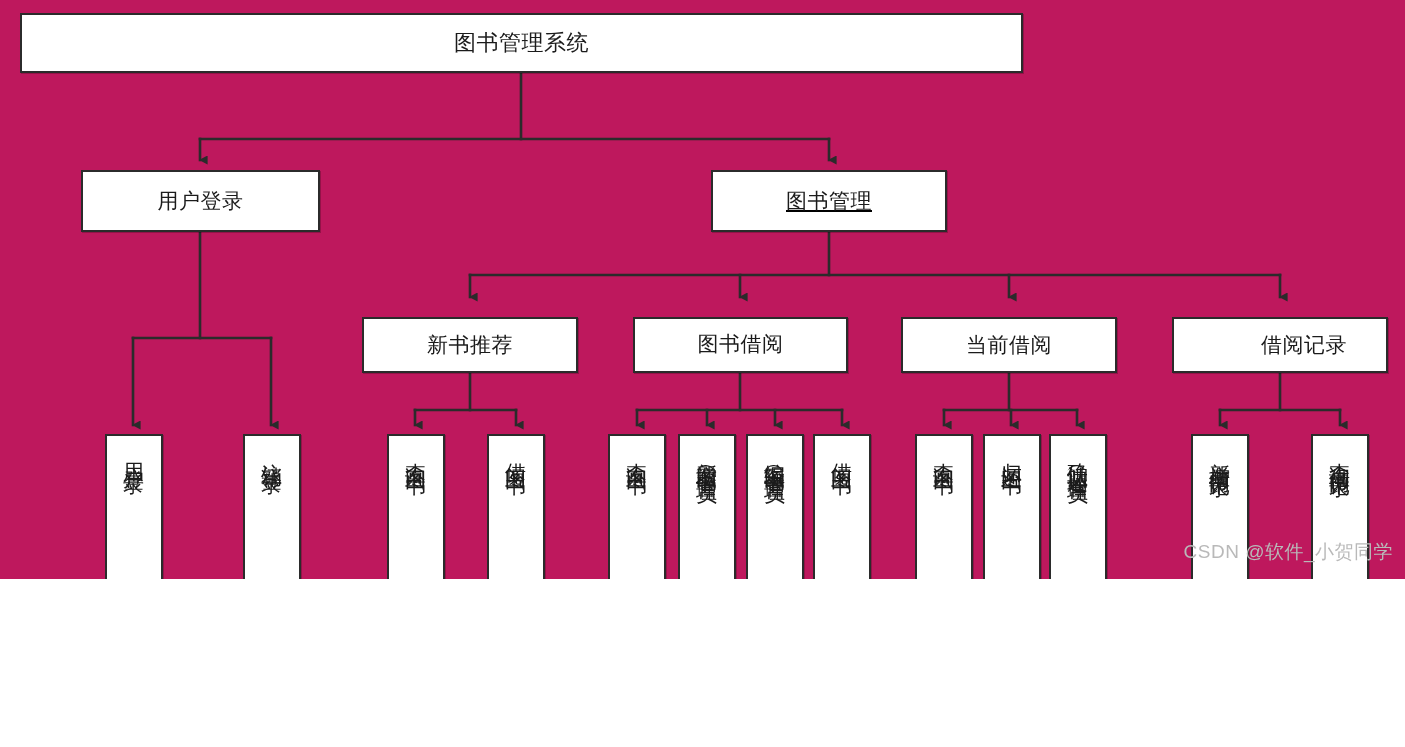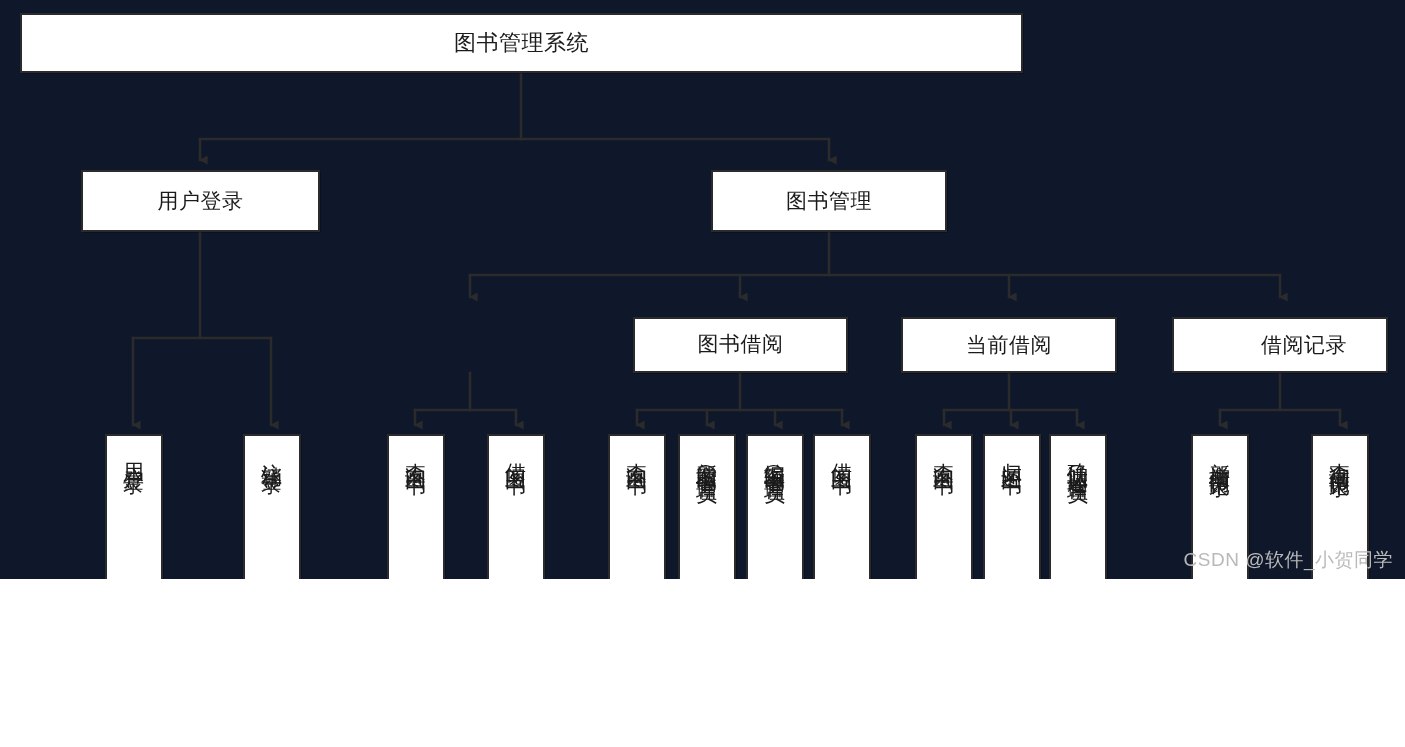--- a/index.html
+++ b/index.html
@@ -8,21 +8,21 @@
     padding: 0;
     background: #ffffff;
   }
   body {
     font-family: "Liberation Sans", "DejaVu Sans", sans-serif;
   }
   #diagram-root {
     position: relative;
     width: 1405px;
     height: 579px;
-    background: #0f172a;
+    background: #be185d;
     overflow: hidden;
   }
   #edges-layer {
     position: absolute;
     left: 0;
     top: 0;
     width: 1405px;
     height: 747px;
     pointer-events: none;
   }
@@ -60,21 +60,21 @@
     letter-spacing: 4px;
     line-height: 1.0;
     text-align: left;
   }
   .node.leaf.tall-text .node-label {
     letter-spacing: 3px;
   }
   #watermark {
     position: absolute;
     right: 12px;
-    bottom: 6px;
+    bottom: 14px;
     font-size: 19px;
     color: #b9b9b9;
     letter-spacing: 0.5px;
     white-space: nowrap;
     user-select: none;
   }
 </style>
 </head>
 <body>
 
@@ -130,24 +130,27 @@
     </g>
   </svg>
 
   <div class="node root" style="left:20px; top:13px; width:1003px; height:60px;">
     <span class="node-label">图书管理系统</span>
   </div>
 
   <div class="node level2" style="left:81px; top:170px; width:239px; height:62px;">
     <span class="node-label">用户登录</span>
   </div>
-  <div class="node level2" style="left:711px; top:170px; width:236px; height:62px;">
+  <div class="node level2" style="left:711px; top:170px; width:236px; height:62px;text-decoration:underline;">
     <span class="node-label">图书管理</span>
   </div>
 
+  <div class="node level3" style="left:362px; top:317px; width:216px; height:56px;">
+    <span class="node-label">新书推荐</span>
+  </div>
   <div class="node level3" style="left:633px; top:317px; width:215px; height:56px;font-family:Liberation Serif, serif;">
     <span class="node-label">图书借阅</span>
   </div>
   <div class="node level3" style="left:901px; top:317px; width:216px; height:56px;text-align:center;">
     <span class="node-label">当前借阅</span>
   </div>
   <div class="node level3" style="left:1172px; top:317px; width:216px; height:56px;padding-left:48px;">
     <span class="node-label">借阅记录</span>
   </div>
 

